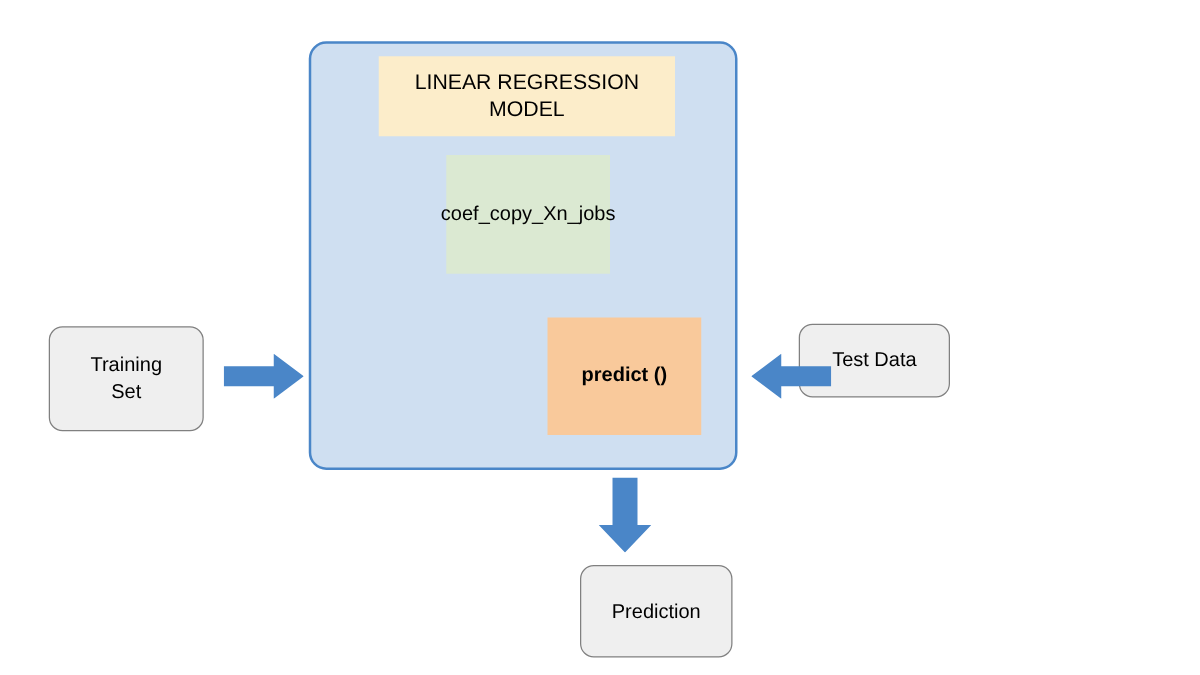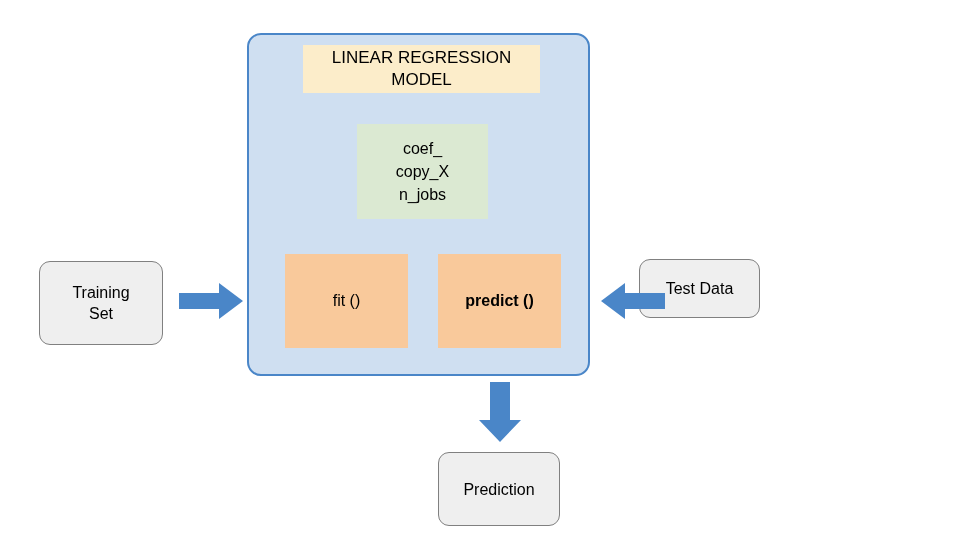--- a/index.html
+++ b/index.html
@@ -35,40 +35,39 @@
     border-radius: 14px;
     box-sizing: border-box;
   }
 
   
   .title-block {
     position: absolute;
     left: 303px;
     top: 45px;
     width: 237px;
-    height: 48px;
+    height: 64px;
     background: #fcedca;
     display: flex;
     align-items: center;
     justify-content: center;
     text-align: center;
     font-size: 17px;
     line-height: 22px;
     white-space: pre-line;
   }
 
   .attrs-block {
     position: absolute;
     left: 357px;
     top: 124px;
     width: 131px;
     height: 95px;
     background: #dbe9d2;
     display: flex;
-    flex-direction: column;
     align-items: center;
     justify-content: center;
     font-size: 16px;
     line-height: 23px;
   }
   .attrs-block .attr-line { display: block; }
 
   .method-block {
     position: absolute;
     top: 254px;
@@ -93,21 +92,21 @@
     display: flex;
     align-items: center;
     justify-content: center;
     text-align: center;
     font-size: 16px;
     line-height: 21px;
     white-space: pre-line;
   }
   .box-training { left: 39px;  top: 261px; width: 124px; height: 84px; }
   .box-test     { left: 639px; top: 259px; width: 121px; height: 59px; }
-  .box-pred     { left: 438px; top: 452px; width: 122px; height: 74px; }
+  .box-pred     { left: 464px; top: 452px; width: 122px; height: 74px; }
 
   
   .arrow { position: absolute; }
   .arrow svg { display: block; }
 
   .arrow-right { left: 179px; top: 283px; width: 64px; height: 36px; }
   .arrow-left  { left: 601px; top: 283px; width: 64px; height: 36px; }
   .arrow-down  { left: 479px; top: 382px; width: 42px; height: 60px; }
 </style>
 </head>
@@ -119,21 +118,20 @@
 
   <div class="title-block">LINEAR REGRESSION
 MODEL</div>
 
   <div class="attrs-block">
     <span class="attr-line">coef_</span>
     <span class="attr-line">copy_X</span>
     <span class="attr-line">n_jobs</span>
   </div>
 
-  <div class="method-block method-fit">fit ()</div>
 
   <div class="method-block method-predict">predict ()</div>
 
   <div class="data-box box-training">Training
 Set</div>
 
   <div class="data-box box-test">Test Data</div>
 
   <div class="data-box box-pred">Prediction</div>
 

